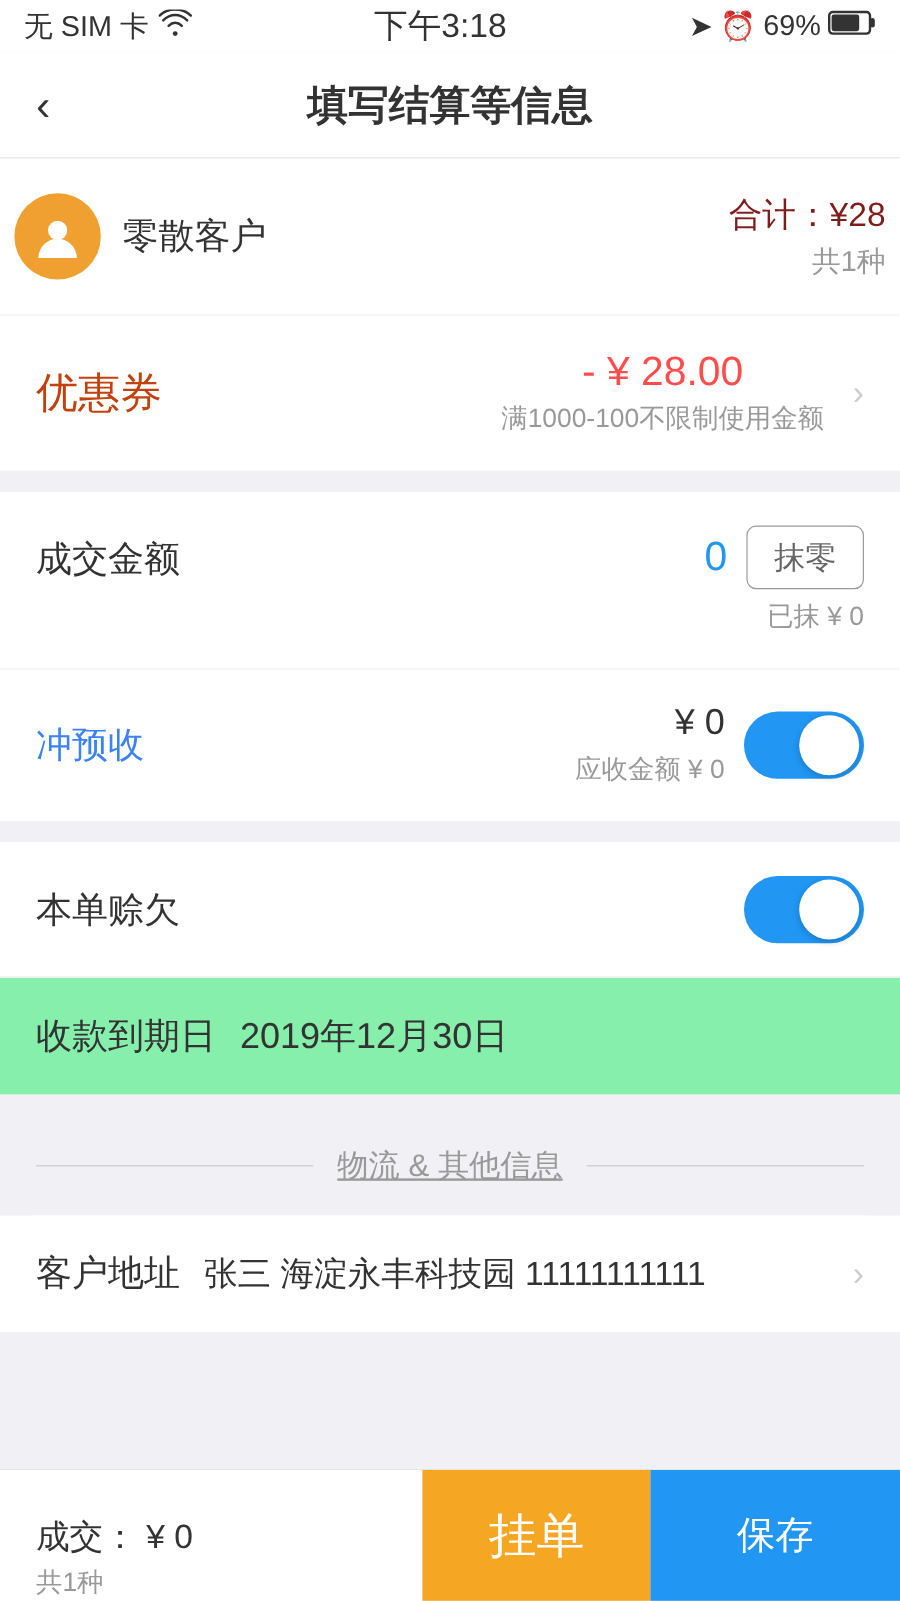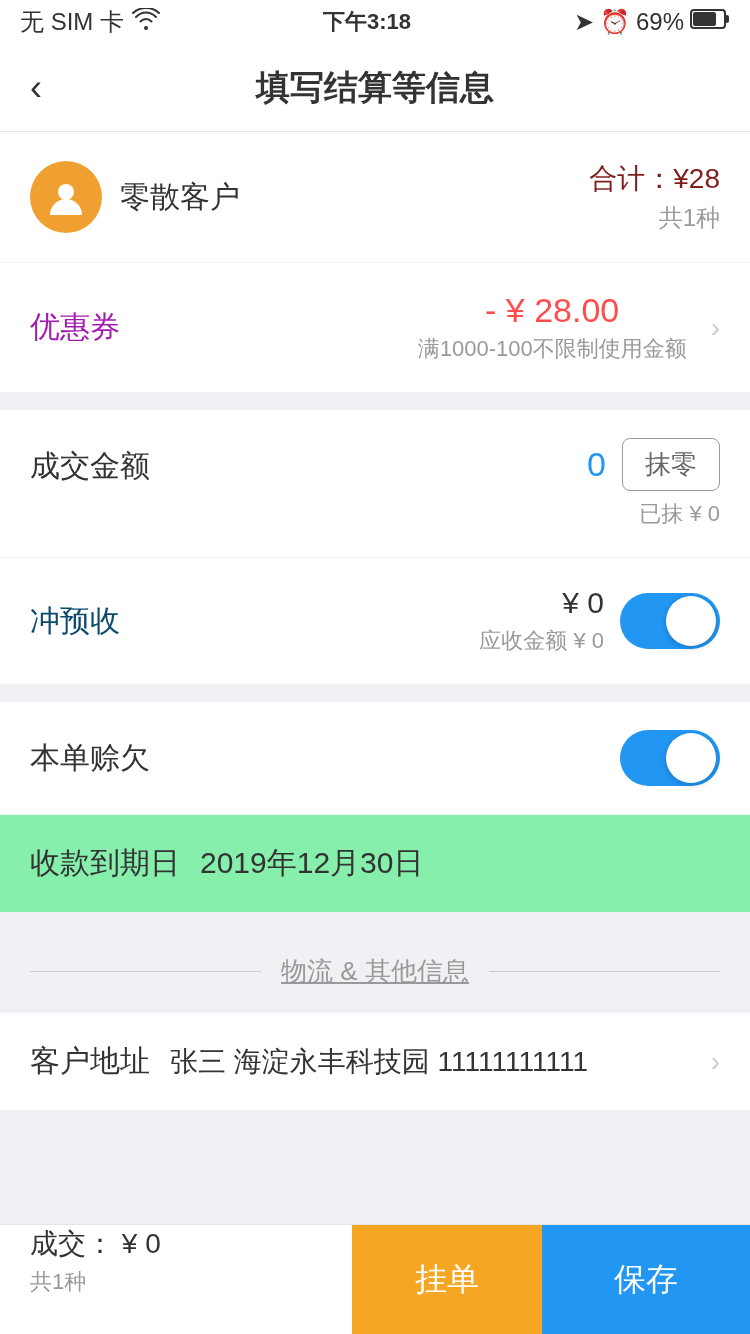--- a/index.html
+++ b/index.html
@@ -19,21 +19,21 @@
       height: 44px;
       background: #fff;
       display: flex;
       align-items: center;
       justify-content: space-between;
       padding: 0 20px;
       font-size: 24px;
       color: #333;
     }
     .status-left { display: flex; align-items: center; gap: 8px; }
-    .status-center { font-size: 22px; font-weight: 700; }
+    .status-center { font-size: 28px; font-weight: 400; }
     .status-right { display: flex; align-items: center; gap: 6px; font-size: 24px; }
 
     
     .nav-bar {
       height: 88px;
       background: #fff;
       display: flex;
       align-items: center;
       justify-content: center;
       position: relative;
@@ -54,21 +54,21 @@
 
     
     .section {
       background: #fff;
       margin-bottom: 18px;
     }
 
     
     .customer-row {
       background: #fff;
-      padding: 28px 30px;
+      padding: 28px 12px;
       display: flex;
       align-items: center;
       justify-content: space-between;
     }
     .customer-left { display: flex; align-items: center; gap: 18px; }
     .customer-avatar {
       width: 72px;
       height: 72px;
       border-radius: 50%;
       background: #f0a030;
@@ -83,21 +83,21 @@
 
     
     .coupon-row {
       background: #fff;
       padding: 28px 30px;
       display: flex;
       align-items: center;
       justify-content: space-between;
       border-top: 1px solid #f0f0f5;
     }
-    .coupon-label { font-size: 30px; color: #a21caf; }
+    .coupon-label { font-size: 35px; color: #c2410c; }
     .coupon-right { text-align: center; display: flex; align-items: center; gap: 24px; }
     .coupon-amount { font-size: 34px; color: #ff4d4d; font-weight: 500; }
     .coupon-desc { font-size: 22px; color: #999; margin-top: 4px; }
     .chevron-icon { color: #ccc; font-size: 28px; }
 
     
     .deal-row {
       background: #fff;
       padding: 28px 30px;
       display: flex;
@@ -121,21 +121,21 @@
 
     
     .advance-row {
       background: #fff;
       padding: 28px 30px;
       display: flex;
       align-items: center;
       justify-content: space-between;
       border-top: 1px solid #f0f0f5;
     }
-    .advance-label { font-size: 30px; color: #0c4a6e; }
+    .advance-label { font-size: 30px; color: #3b82f6; }
     .advance-right { display: flex; align-items: center; gap: 16px; }
     .advance-amounts { text-align: right; }
     .advance-amount { font-size: 30px; color: #333; }
     .advance-sub { font-size: 22px; color: #999; margin-top: 6px; }
 
     
     .toggle {
       width: 100px;
       height: 56px;
       border-radius: 28px;
@@ -217,33 +217,33 @@
       width: 750px;
       height: 110px;
       display: flex;
       background: #fff;
       border-top: 1px solid #e5e5e5;
     }
     .bottom-info {
       flex: 1;
       display: flex;
       flex-direction: column;
-      justify-content: flex-start;
+      justify-content: flex-end;
       padding: 0 30px;
     }
     .bottom-deal { font-size: 28px; color: #333; }
     .bottom-deal span { font-size: 28px; }
     .bottom-count { font-size: 22px; color: #999; margin-top: 4px; }
     .btn-hang {
       width: 190px;
       background: #f5a623;
       display: flex;
       align-items: center;
       justify-content: center;
-      font-size: 32px;
+      font-size: 40px;
       color: #fff;
       cursor: pointer;
     }
     .btn-save {
       width: 208px;
       background: #2196F3;
       display: flex;
       align-items: center;
       justify-content: center;
       font-size: 32px;

